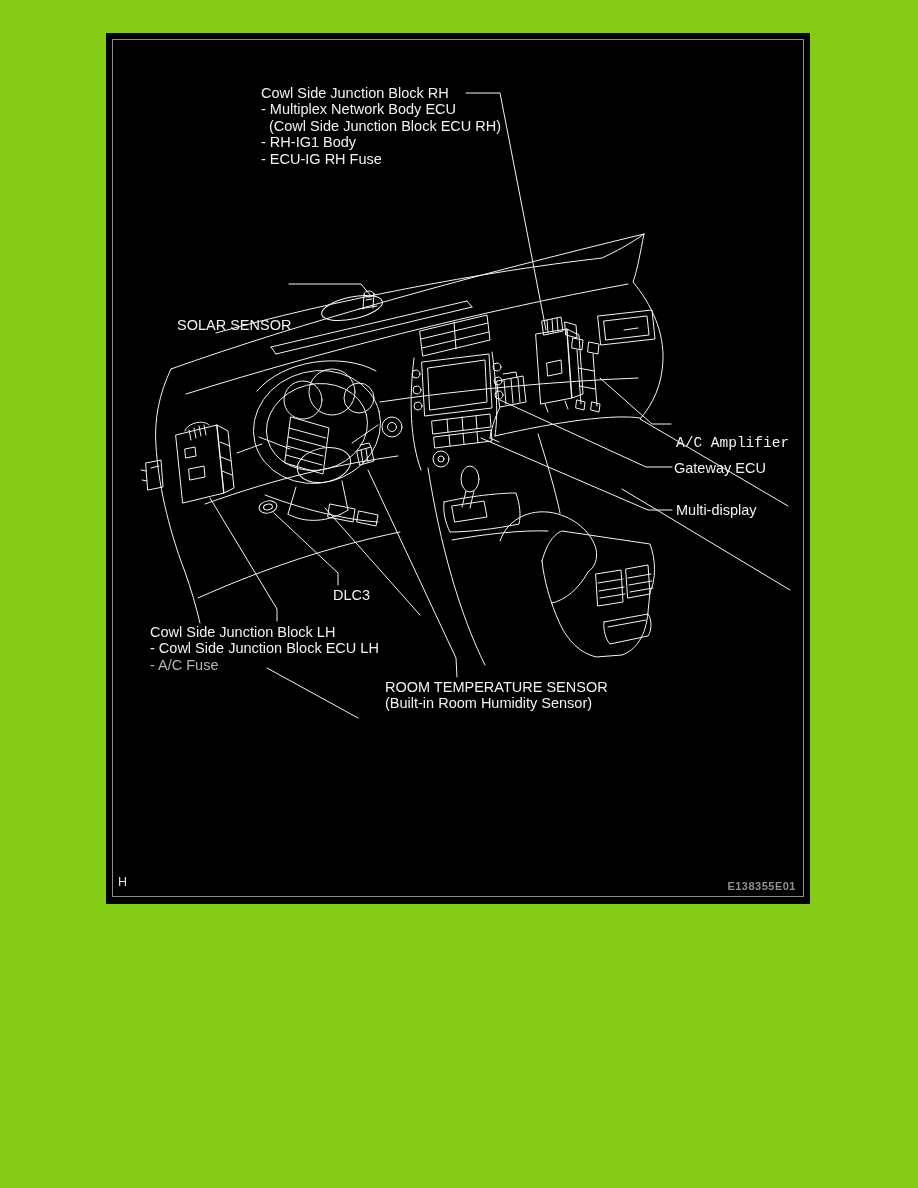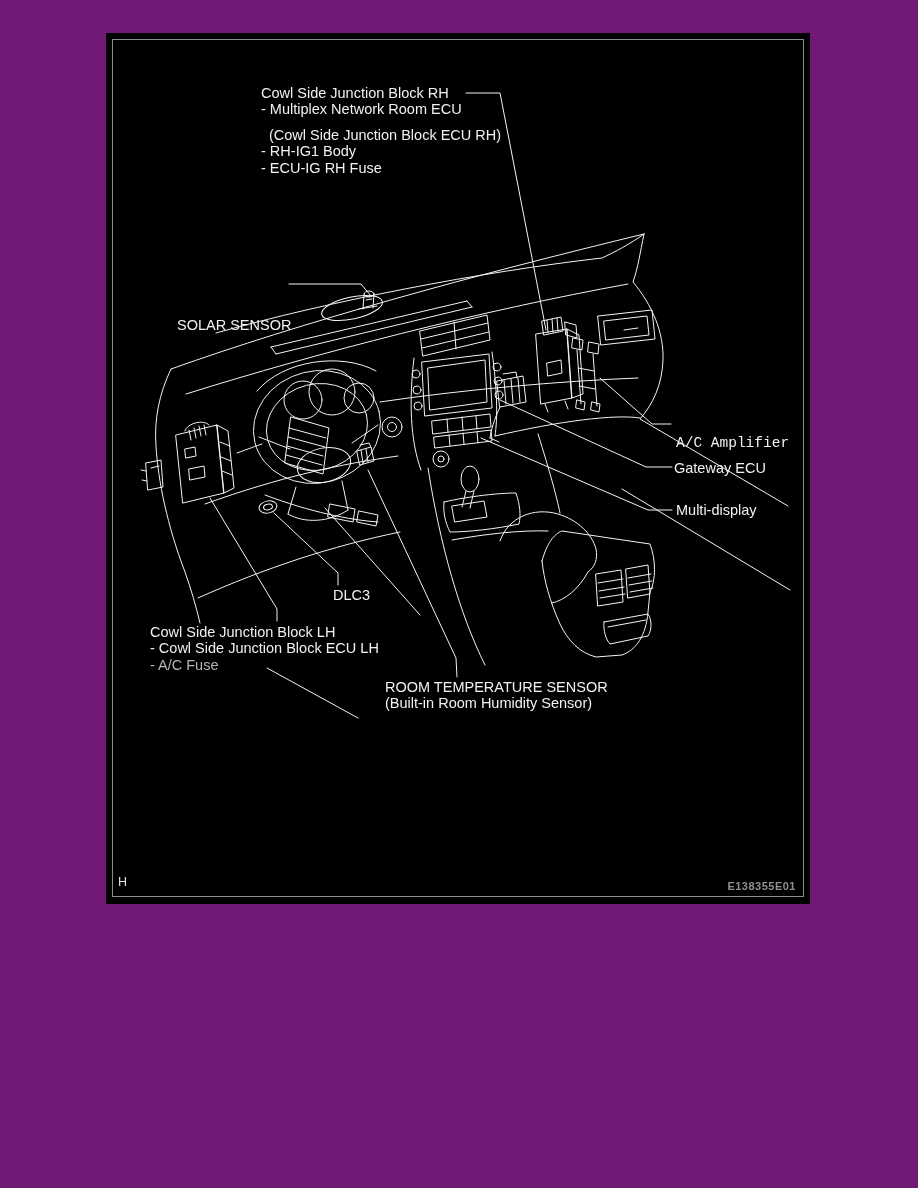--- a/index.html
+++ b/index.html
@@ -1,36 +1,36 @@
 <!DOCTYPE html>
 <html><head>
 <meta charset="utf-8">
 <style>
   html,body { margin:0; padding:0; }
   body { background:#ffffff; }
   .page {
-    position:relative; width:918px; height:1188px; background:#701a75;
+    position:relative; width:918px; height:1188px; background:#84cc16;
     font-family:"Liberation Sans", sans-serif; overflow:hidden;
   }
   .panel {
     position:absolute; left:106px; top:33px; width:704px; height:871px;
     background:#000000;
   }
   .inner-border {
     position:absolute; left:6px; top:6px; right:6px; bottom:7px;
     border:1px solid #8d8d8d; pointer-events:none;
   }
   svg.art { position:absolute; left:0; top:0; width:704px; height:871px; }
   svg.art * { vector-effect:non-scaling-stroke; }
   .stroke { fill:none; stroke:#f4f4f4; stroke-width:1; stroke-linecap:round; stroke-linejoin:round; }
   .lbl {
     position:absolute; color:#f1f1f1; font-size:14.5px; line-height:16.4px;
     white-space:nowrap; letter-spacing:0px;
   }
-  .lbl .indent { padding-left:8px;margin-top:9px; }
+  .lbl .indent { padding-left:8px; }
   .lbl .dim { color:#b5b5b5; }
   .corner-mark { position:absolute; left:12px; top:842px; color:#e2e2e2; font-size:12.5px; }
   .fig-code { position:absolute; right:14px; top:847px; color:#8f8f8f; font-size:11px; letter-spacing:0.5px;font-weight:bold; }
 </style>
 </head>
 <body>
 
 <div class="page">
   <div class="panel">
 
@@ -238,21 +238,21 @@
         <path d="M672,510 L648,510 L481,438"></path>
         <path d="M274,513 L338,573 L338,585"></path>
         <path d="M210,498 L277,609 L277,621"></path>
         <path d="M267,668 L358,718"></path>
         <path d="M368,470 L456,658 L457,677"></path>
       </g>
     </svg>
 
     <div class="lbl" style="left:155px; top:52px;">
       <div>Cowl Side Junction Block RH</div>
-      <div>- Multiplex Network Room ECU</div>
+      <div>- Multiplex Network Body ECU</div>
       <div class="indent">(Cowl Side Junction Block ECU RH)</div>
       <div>- RH-IG1 Body</div>
       <div>- ECU-IG RH Fuse</div>
     </div>
 
     <div class="lbl" style="left:71px; top:244px;margin-top:40px;">SOLAR SENSOR</div>
 
     <div class="lbl" style="left:568px; top:384px;margin-top:43px;">Gateway ECU</div>
 
     <div class="lbl" style="left:570px; top:402px;font-family:Liberation Mono, monospace;">A/C Amplifier</div>

